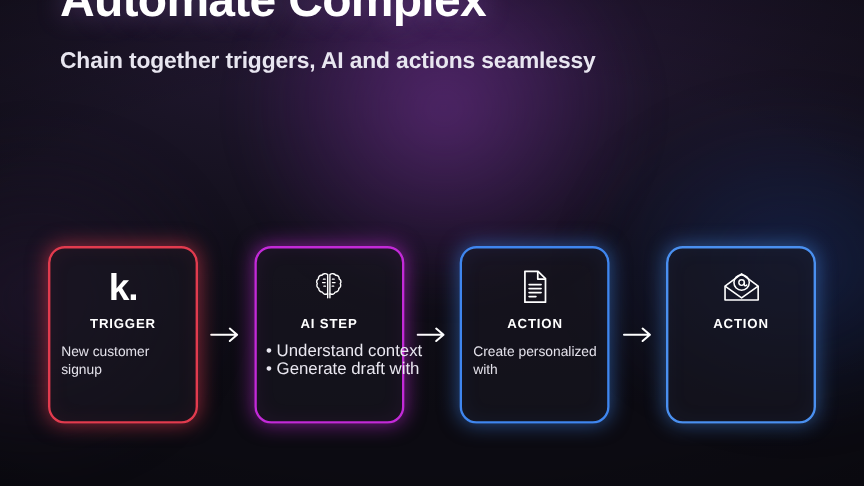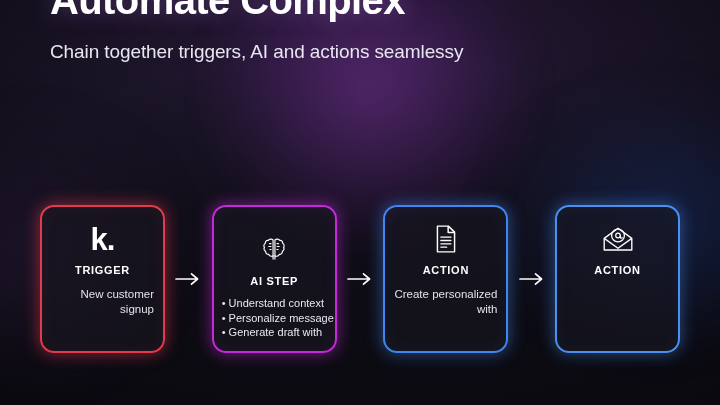--- a/index.html
+++ b/index.html
@@ -55,20 +55,21 @@
     line-height:52px;
     white-space:nowrap;
     text-shadow:0 0 22px rgba(200,140,255,0.35);
   }
   .subtitle {
     margin-top:15px;
     font-size:19px;
     color:#e8e6f0;
     letter-spacing:-0.1px;
     white-space:nowrap;
+    font-weight:bold;
   }
 
   
   .flow {
     position:absolute;
     left:40px; top:205px;
     width:640px; height:148px;
     display:flex;
     align-items:center;
     z-index:5;
@@ -80,21 +81,21 @@
     border:2px solid;
     background:rgba(24,22,32,0.62);
     display:flex;
     flex-direction:column;
     align-items:center;
     padding-top:15px;
     position:relative;
     flex:0 0 auto;
   }
   .card.red    { border-color:#e23b4e; box-shadow:0 0 16px 1px rgba(226,59,78,0.55), inset 0 0 18px rgba(226,59,78,0.07); }
-  .card.magenta{ border-color:#c32ad8; box-shadow:0 0 16px 1px rgba(195,42,216,0.55), inset 0 0 18px rgba(195,42,216,0.07);justify-content:center; }
+  .card.magenta{ border-color:#c32ad8; box-shadow:0 0 16px 1px rgba(195,42,216,0.55), inset 0 0 18px rgba(195,42,216,0.07); }
   .card.blue   { border-color:#3f86ef; box-shadow:0 0 16px 1px rgba(63,134,239,0.50), inset 0 0 18px rgba(63,134,239,0.07); }
   .card.blue2  { border-color:#4a90f0; box-shadow:0 0 16px 1px rgba(74,144,240,0.45), inset 0 0 18px rgba(74,144,240,0.06); }
 
   .card-icon {
     height:34px;
     display:flex; align-items:center; justify-content:center;
     color:#ffffff;
   }
   .logo-k {
     font-size:31px;
@@ -108,32 +109,32 @@
     font-size:11px;
     font-weight:bold;
     letter-spacing:0.7px;
     color:#ffffff;
   }
   .card-desc {
     margin-top:11px;
     font-size:11.5px;
     line-height:15px;
     color:#e3e1ea;
-    text-align:right;
+    text-align:left;
     padding:0 9px;
   }
   .bullets {
     margin-top:9px;
     padding:0 6px;
     text-align:left;
     width:100%;
   }
   .bullets li {
     list-style:none;
-    font-size:11px;
+    font-size:14px;
     line-height:14.6px;
     color:#e9e7f0;
     white-space:nowrap;
     padding-left:2px;
   }
   .bullets li:before { content:"• "; }
 
   .arrow {
     flex:1 1 auto;
     display:flex;
@@ -180,21 +181,20 @@
         <svg width="30" height="30" viewBox="0 0 32 32" fill="none" aria-hidden="true">
           <path d="M15 5.2c-1.6-1.4-4.2-1.1-5.2 0.6-1.9-0.2-3.3 1.3-3 3.1-1.6 0.8-2.1 2.9-1 4.3-0.9 1.5-0.3 3.5 1.3 4.2-0.2 1.9 1.4 3.5 3.3 3.3 0.5 1.7 2.5 2.5 4 1.6 0.2 0.1 0.4 0.2 0.6 0.2V5.2z" stroke="#ffffff" stroke-width="1.25" stroke-linejoin="round"></path>
           <path d="M17 5.2c1.6-1.4 4.2-1.1 5.2 0.6 1.9-0.2 3.3 1.3 3 3.1 1.6 0.8 2.1 2.9 1 4.3 0.9 1.5 0.3 3.5-1.3 4.2 0.2 1.9-1.4 3.5-3.3 3.3-0.5 1.7-2.5 2.5-4 1.6-0.2 0.1-0.4 0.2-0.6 0.2V5.2z" stroke="#ffffff" stroke-width="1.25" stroke-linejoin="round"></path>
           <path d="M15 22.3v3.4M17 22.3v3.4" stroke="#ffffff" stroke-width="1.25" stroke-linecap="round"></path>
           <path d="M11.2 9.2h1.6M10.4 12.2h2.4M11.6 15.4h1.4M19.2 9.2h1.6M19.2 12.2h2.4M19 15.4h1.4" stroke="#ffffff" stroke-width="1.1" stroke-linecap="round"></path>
         </svg>
       </div>
       <div class="card-label">AI STEP</div>
       <ul class="bullets">
         <li>Understand context</li>
-        <li>Personalize message</li>
         <li>Generate draft with</li>
       </ul>
     </div>
 
     <div class="arrow">
       <svg width="26" height="14" viewBox="0 0 26 14" fill="none" aria-hidden="true">
         <path d="M1 7 H22 M16.5 1.8 L22.6 7 L16.5 12.2" stroke="#ffffff" stroke-width="1.7" stroke-linecap="round" stroke-linejoin="round"></path>
       </svg>
     </div>
 

